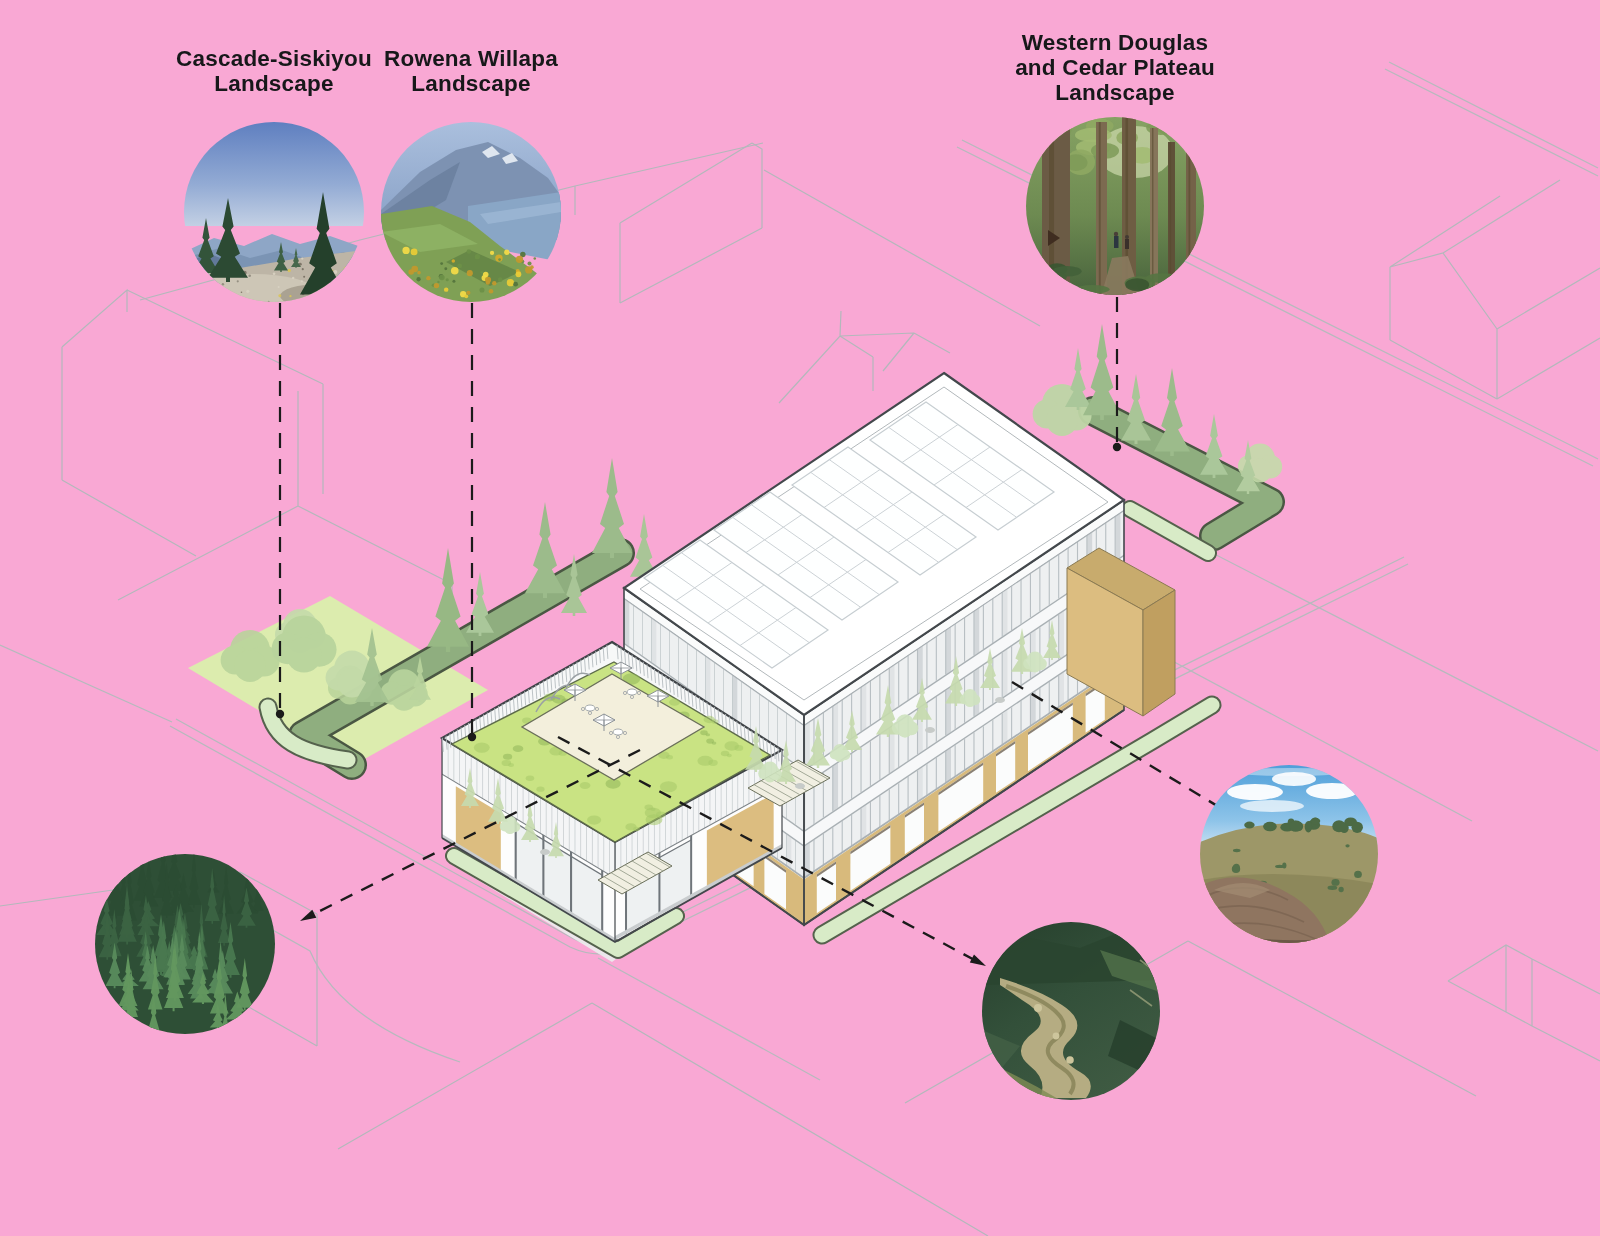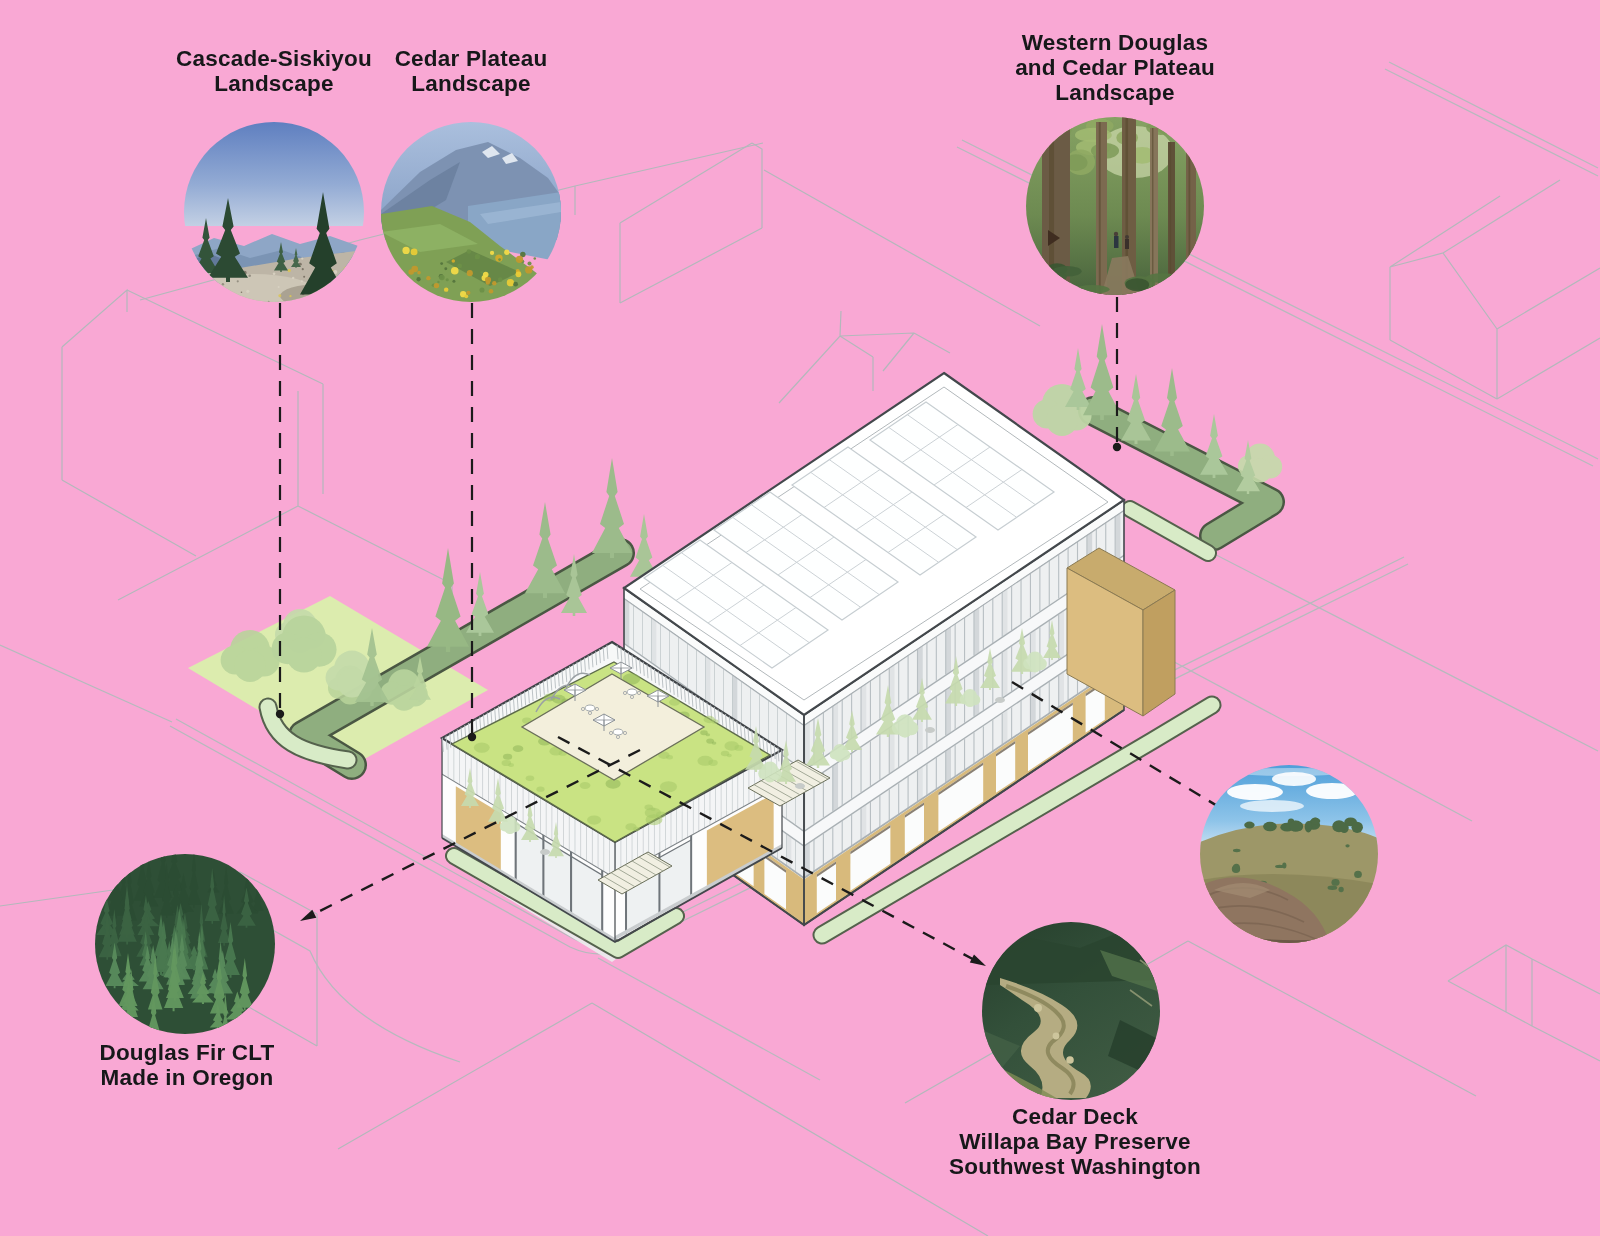--- a/index.html
+++ b/index.html
@@ -1189,30 +1189,21 @@
     <path d="M1214,890 Q1244,876 1270,890 L1250,898 Z" fill="#a08a70" opacity=".8"></path>
     <path d="M1200,930 Q1280,948 1378,934 L1378,944 L1200,944 Z" fill="#6b5847"></path>
   </g>
 </svg>
 
   <div class="callout-label" style="left:274px;top:46px">
     <span>Cascade-Siskiyou</span>
     <span>Landscape</span>
   </div>
   <div class="callout-label" style="left:471px;top:46px">
-    <span>Cedar Plateau</span>
+    <span>Rowena Willapa</span>
     <span>Landscape</span>
   </div>
   <div class="callout-label" style="left:1115px;top:30px">
     <span>Western Douglas</span>
     <span>and Cedar Plateau</span>
     <span>Landscape</span>
   </div>
-  <div class="callout-label" style="left:187px;top:1040px">
-    <span>Douglas Fir CLT</span>
-    <span>Made in Oregon</span>
-  </div>
-  <div class="callout-label" style="left:1075px;top:1104px">
-    <span>Cedar Deck</span>
-    <span>Willapa Bay Preserve</span>
-    <span>Southwest Washington</span>
-  </div>
 </div>
 
 </body></html>

